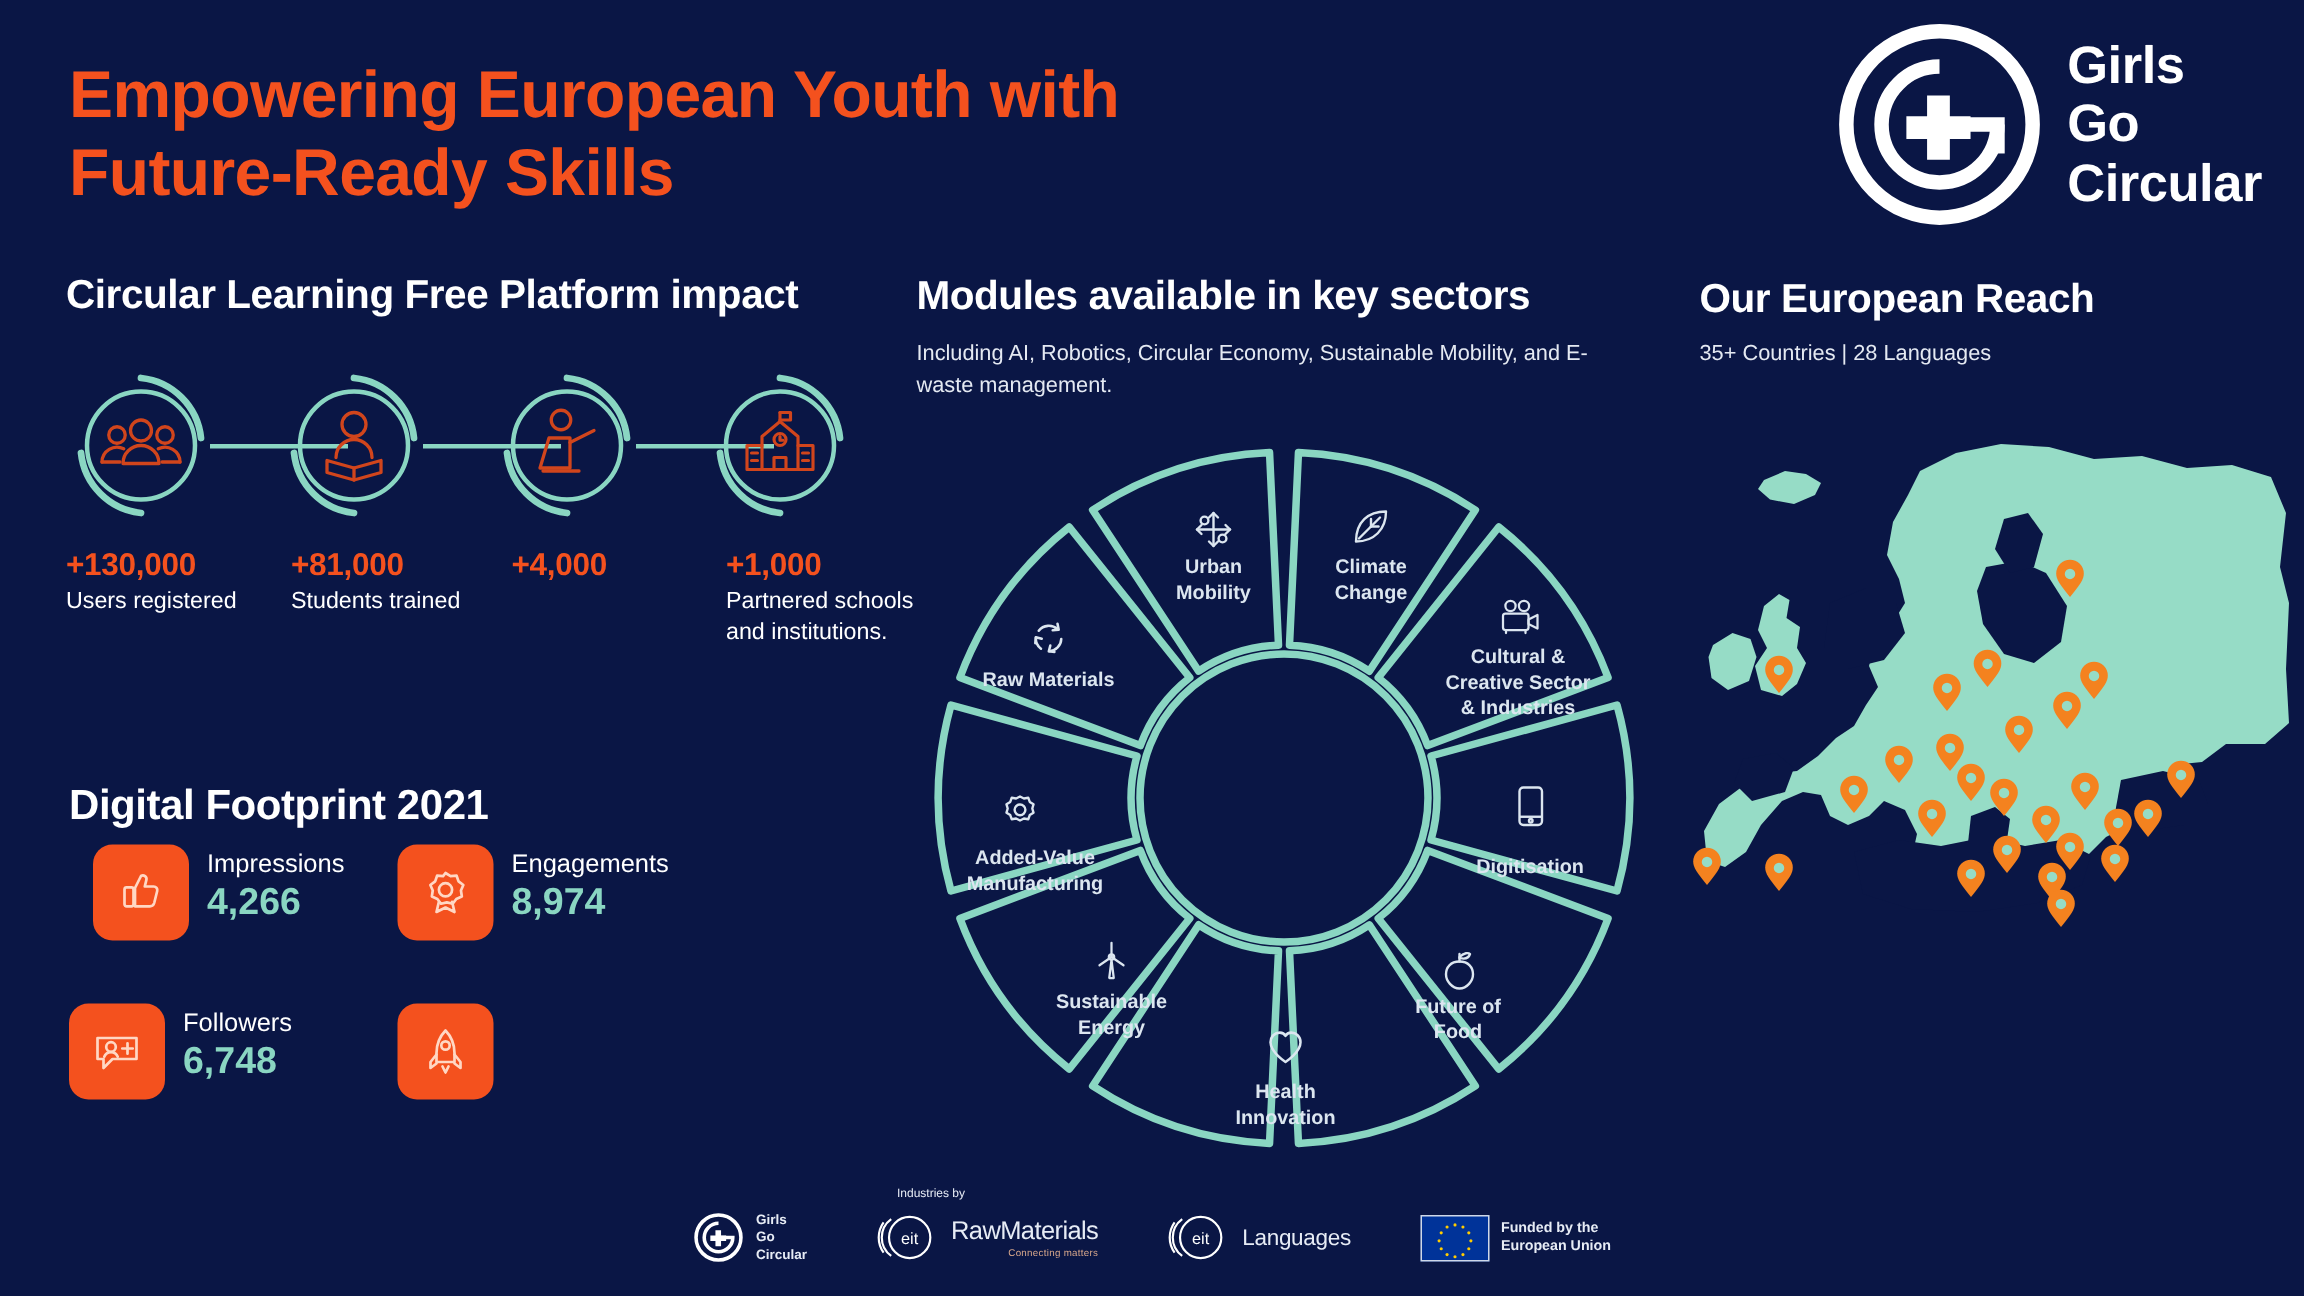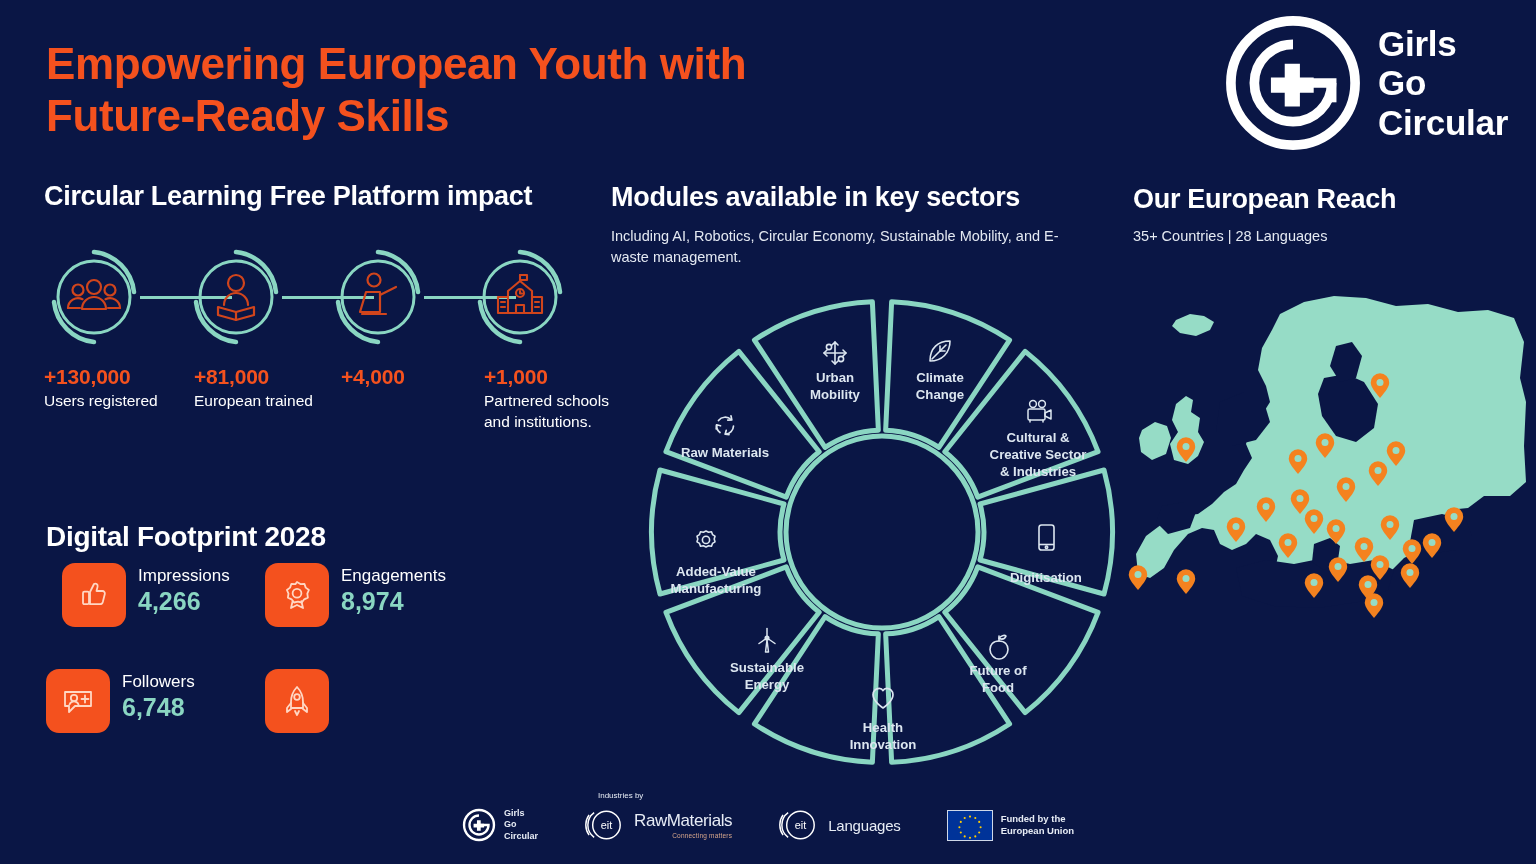--- a/index.html
+++ b/index.html
@@ -65,21 +65,21 @@
   .fp-item { position:absolute; display:flex; align-items:flex-start; gap:12px; }
   .fp-icon {
     width:64px; height:64px; border-radius:13px; background:#f4511e;
     display:flex; align-items:center; justify-content:center; flex:0 0 auto;
   }
   .fp-meta { padding-top:2px; }
   .fp-label { color:#ffffff; font-size:17px; line-height:1.25; }
   .fp-value { color:#8ad6c2; font-size:25px; font-weight:700; line-height:1.15; margin-top:1px; }
 
   
-  .wheel { position:absolute; left:628px; top:282px; width:508px; height:500px; }
+  .wheel { position:absolute; left:602px; top:282px; width:508px; height:500px; }
   .wheel svg { display:block; }
   .seg-label {
     fill:#dce6f0; font-family:"Liberation Sans", sans-serif;
     font-size:13.2px; font-weight:700; text-anchor:middle;
   }
 
   
   .map { position:absolute; left:1128px; top:282px; width:400px; height:350px; }
 
   
@@ -205,32 +205,32 @@
     </div>
   </div>
 
   <div class="stat-texts">
     <div class="stat-block" style="left:0px;">
       <div class="stat-num">+130,000</div>
       <div class="stat-lbl">Users registered</div>
     </div>
     <div class="stat-block" style="left:150px;">
       <div class="stat-num">+81,000</div>
-      <div class="stat-lbl">European trained</div>
+      <div class="stat-lbl">Students trained</div>
     </div>
     <div class="stat-block" style="left:297px;">
       <div class="stat-num">+4,000</div>
     </div>
     <div class="stat-block" style="left:440px;">
       <div class="stat-num">+1,000</div>
       <div class="stat-lbl">Partnered schools and institutions.</div>
     </div>
   </div>
 
-  <div class="sec-title t-footprint">Digital Footprint 2028</div>
+  <div class="sec-title t-footprint">Digital Footprint 2021</div>
 
   <div class="fp-grid">
 
     <div class="fp-item" style="left:0px; top:0px;padding-left:16px;">
       <div class="fp-icon">
         <svg width="34" height="34" viewBox="0 0 34 34">
           <g fill="none" stroke="#ffd7c4" stroke-width="1.8" stroke-linejoin="round" stroke-linecap="round">
             <path d="M13 14 l4 -8 a2.4 2.4 0 0 1 3.6 2.6 L19.5 13 h6 a2.4 2.4 0 0 1 2.3 3 l-2 8 a3 3 0 0 1 -2.9 2.2 H13 z"></path>
             <rect x="6" y="13.6" width="6" height="12.6" rx="1.4"></rect>
           </g>

